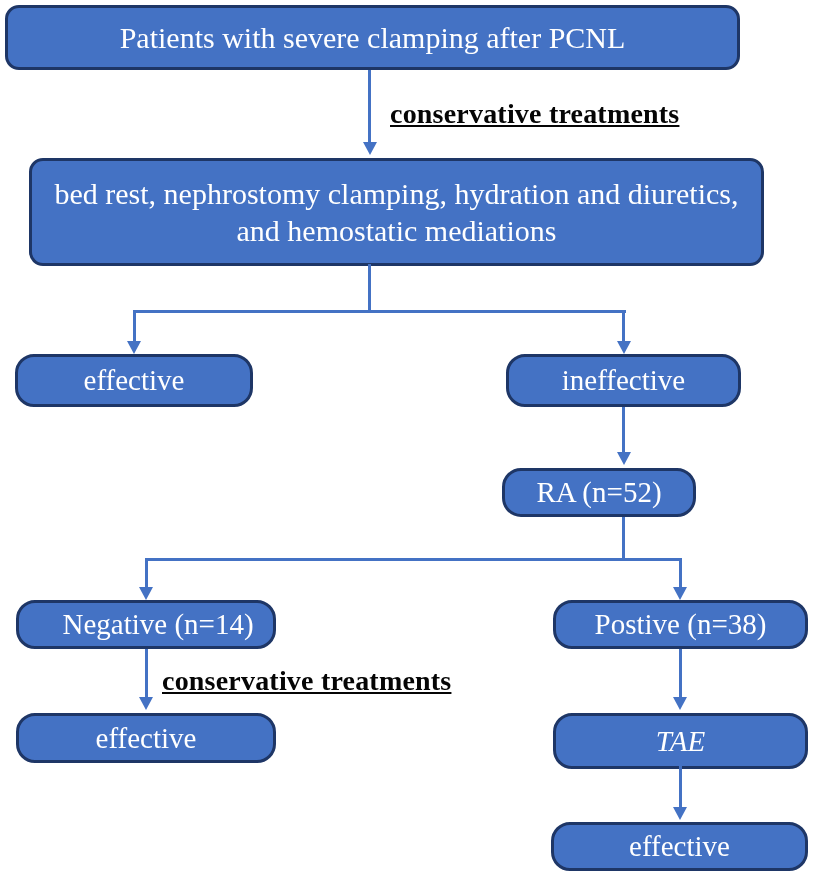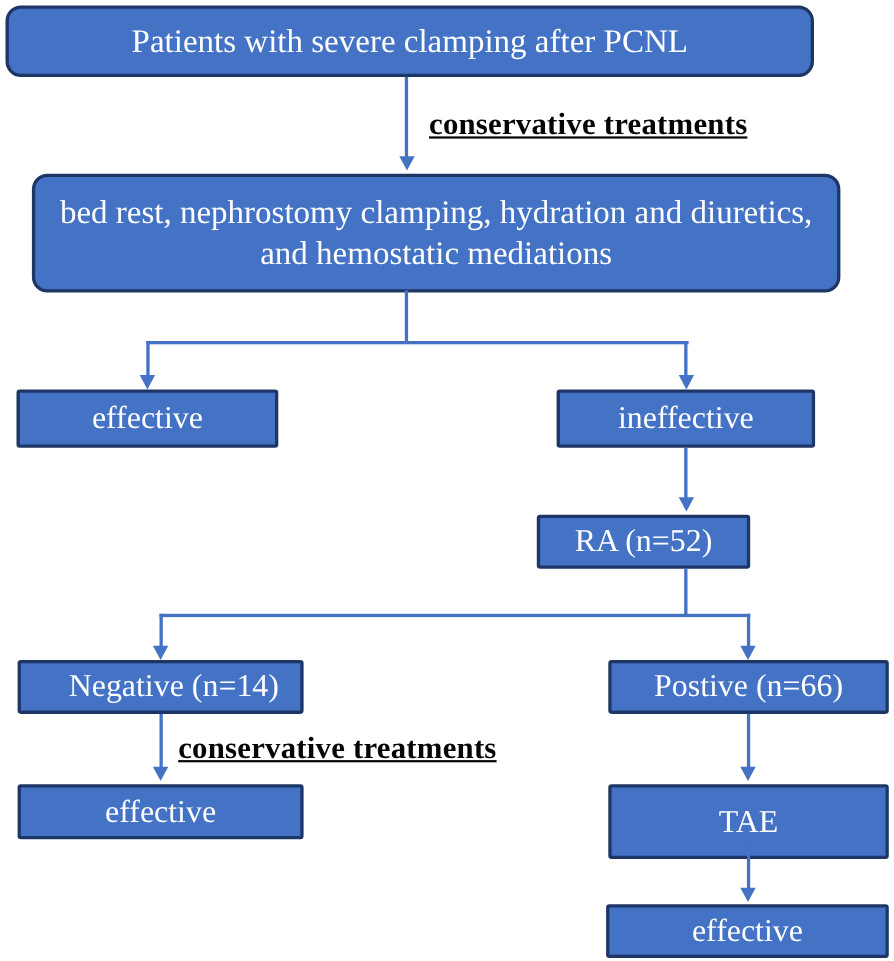--- a/index.html
+++ b/index.html
@@ -23,21 +23,21 @@
     box-sizing:border-box;
     background:var(--box-fill);
     border:3px solid var(--box-border);
     color:var(--box-text);
     display:flex;align-items:center;justify-content:center;
     text-align:center;
     font-size:29px;
     line-height:1.25;
   }
   .box.big{border-radius:14px;font-size:30px;}
-  .box.small{border-radius:3px;}
+  .box.small{border-radius:19px;}
   .flow-label{
     position:absolute;
     font-weight:bold;
     color:var(--label-text);
     font-size:28px;
     white-space:nowrap;
     letter-spacing:0.2px;
     text-decoration:underline;
   }
   .vline{position:absolute;width:3px;background:var(--connector);}
@@ -78,49 +78,49 @@
   <div class="box small" style="left:15px;top:354px;width:238px;height:53px;">
     <span>effective</span>
   </div>
   <div class="box small" style="left:506px;top:354px;width:235px;height:53px;text-align:right;">
     <span>ineffective</span>
   </div>
 
   <div class="vline" style="left:622px;top:407px;height:46px;"></div>
   <div class="arrowhead" style="left:617px;top:452px;"></div>
 
-  <div class="box small" style="left:488px;top:468px;width:194px;height:49px;">
+  <div class="box small" style="left:502px;top:468px;width:194px;height:49px;">
     <span>RA (n=52)</span>
   </div>
 
   <div class="vline" style="left:622px;top:517px;height:44px;"></div>
   <div class="hline" style="left:145px;top:558px;width:537px;"></div>
   <div class="vline" style="left:145px;top:558px;height:30px;"></div>
   <div class="arrowhead" style="left:139px;top:587px;"></div>
   <div class="vline" style="left:679px;top:558px;height:30px;"></div>
   <div class="arrowhead" style="left:673px;top:587px;"></div>
 
   <div class="box small" style="left:16px;top:600px;width:260px;height:49px;padding-left:24px;">
     <span>Negative (n=14)</span>
   </div>
   <div class="box small" style="left:553px;top:600px;width:255px;height:49px;">
-    <span>Postive (n=66)</span>
+    <span>Postive (n=38)</span>
   </div>
 
   <div class="vline" style="left:145px;top:649px;height:49px;"></div>
   <div class="arrowhead" style="left:139px;top:697px;"></div>
   <div class="flow-label" style="left:162px;top:665px;">conservative treatments</div>
 
   <div class="vline" style="left:679px;top:649px;height:49px;"></div>
   <div class="arrowhead" style="left:673px;top:697px;"></div>
 
   <div class="box small" style="left:16px;top:713px;width:260px;height:50px;">
     <span>effective</span>
   </div>
-  <div class="box small" style="left:553px;top:713px;width:255px;height:68px;">
+  <div class="box small" style="left:553px;top:713px;width:255px;height:56px;font-style:italic;">
     <span>TAE</span>
   </div>
 
   <div class="vline" style="left:679px;top:763px;height:45px;"></div>
   <div class="arrowhead" style="left:673px;top:807px;"></div>
 
   <div class="box small" style="left:551px;top:822px;width:257px;height:49px;">
     <span>effective</span>
   </div>
 

